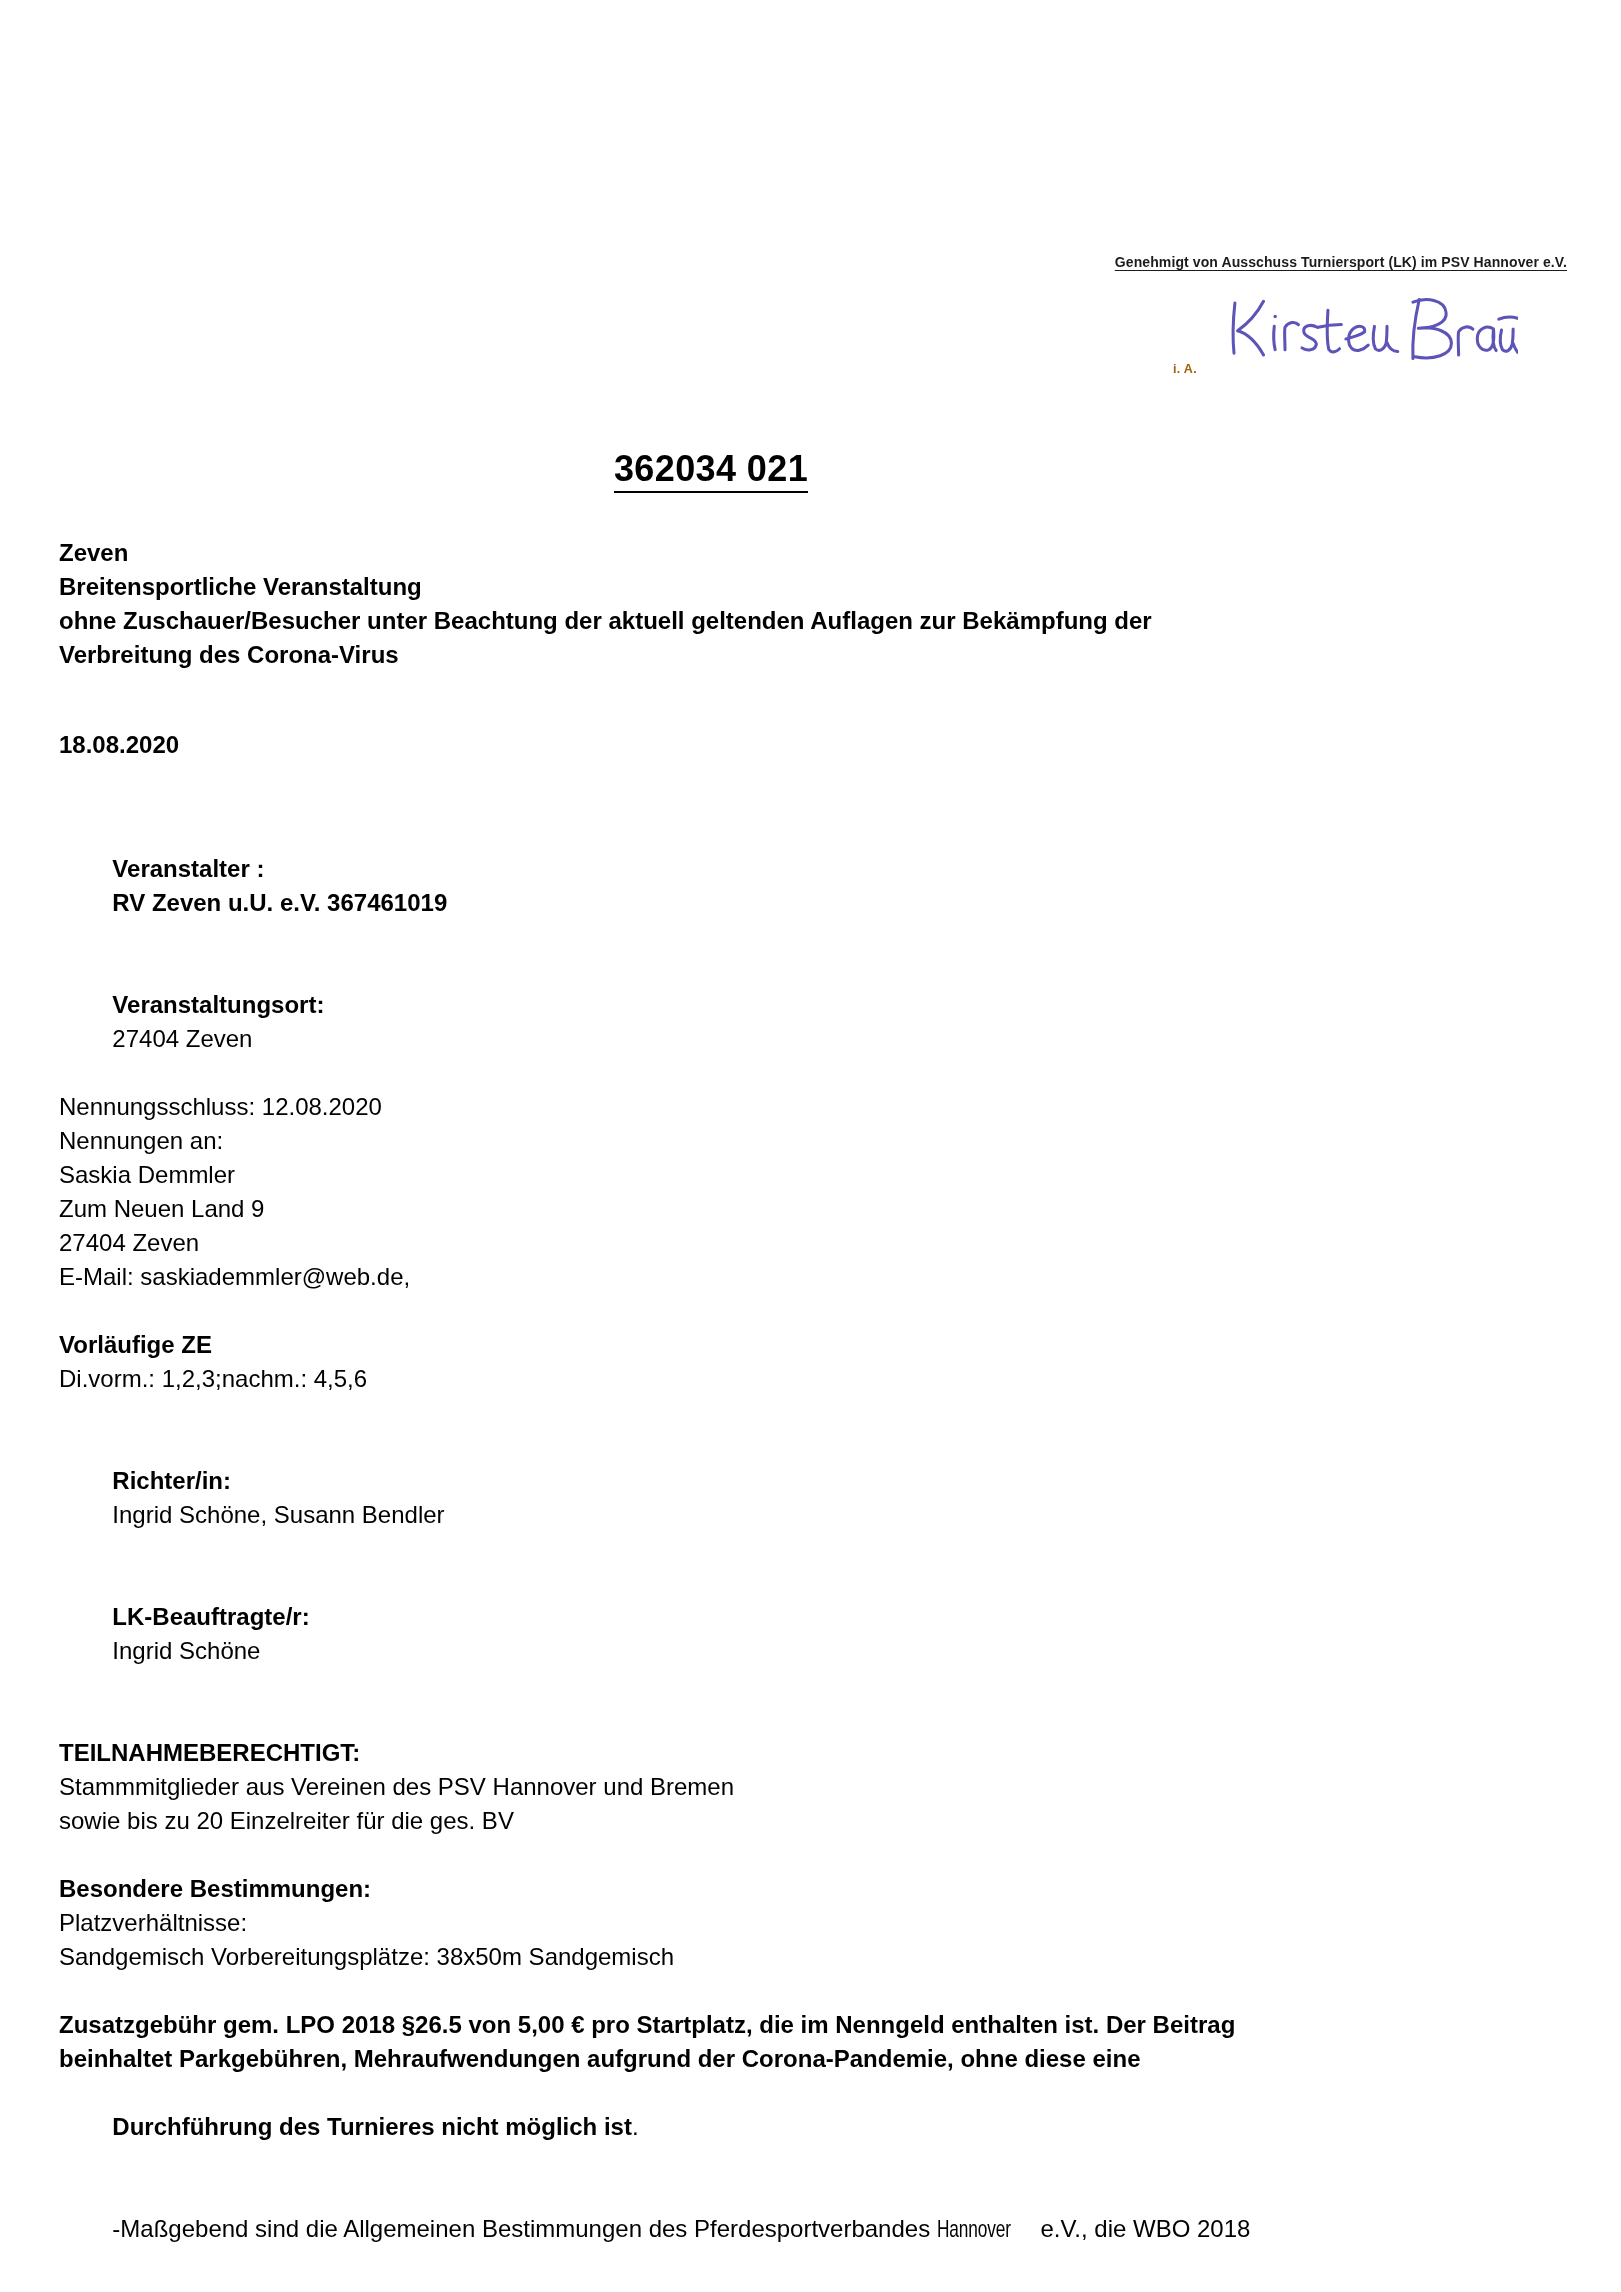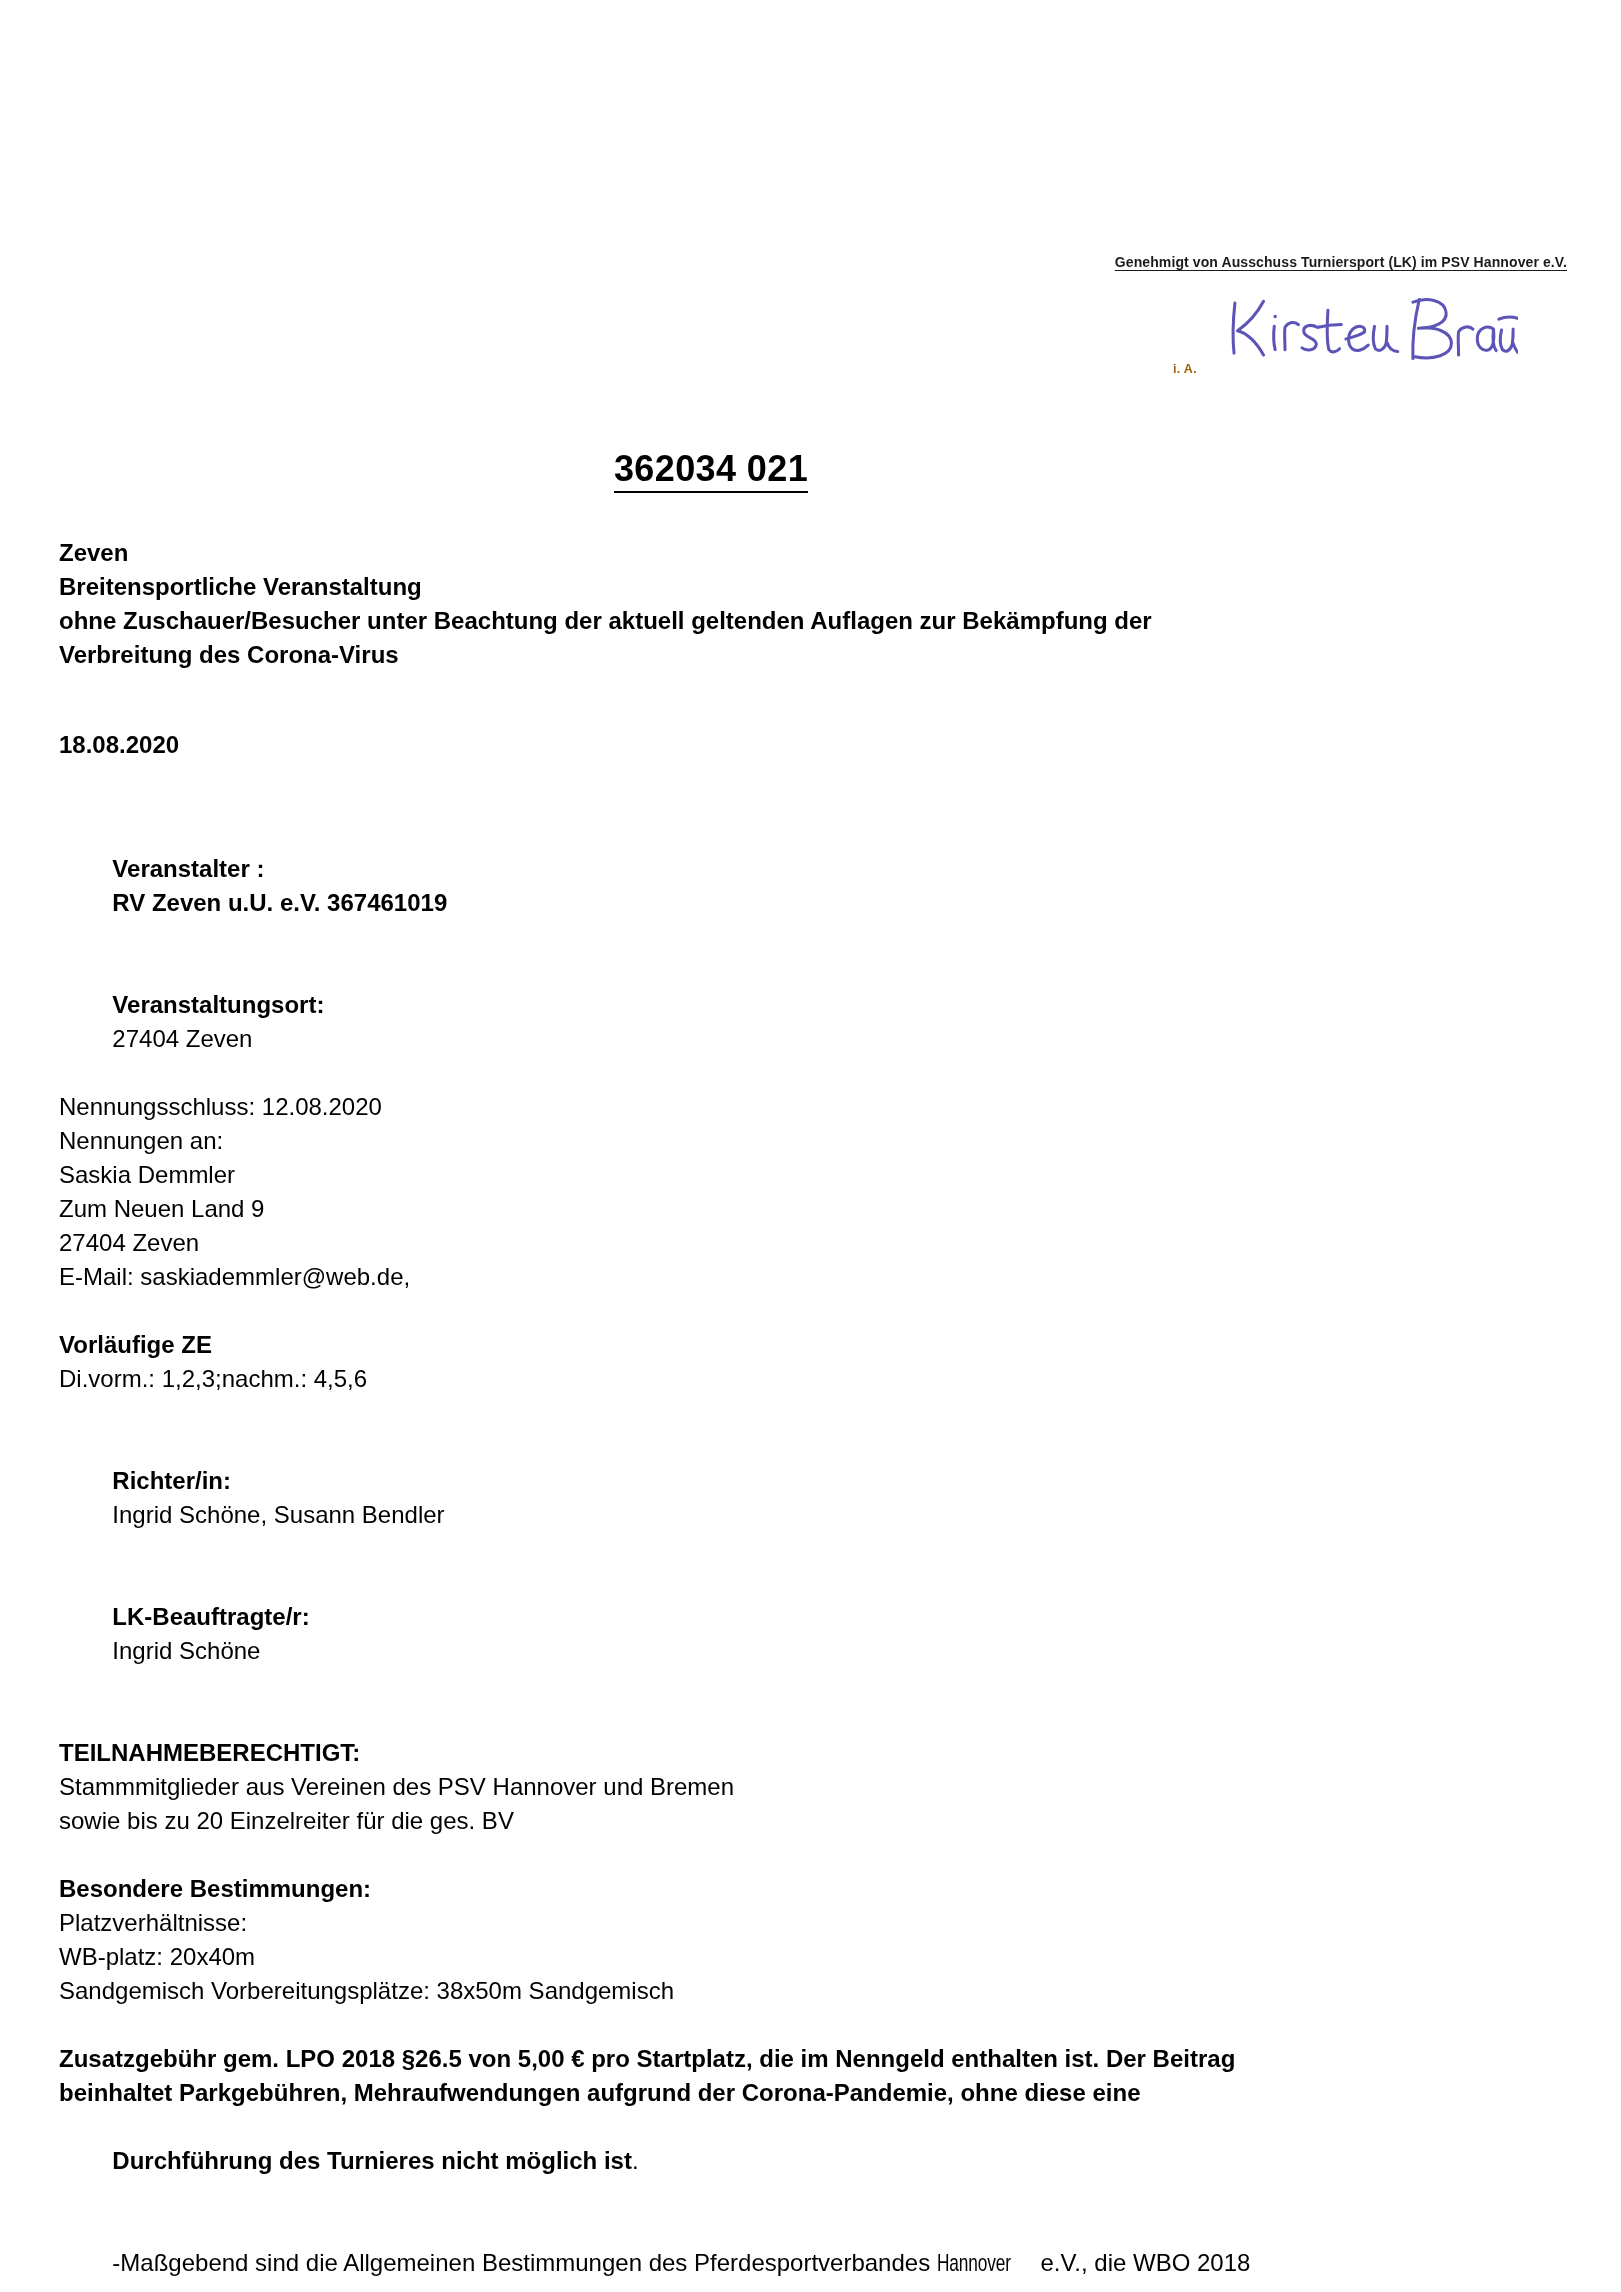--- a/index.html
+++ b/index.html
@@ -217,21 +217,20 @@
       <div class="ln b">TEILNAHMEBERECHTIGT:</div>
       <div class="ln">Stammmitglieder aus Vereinen des PSV Hannover und Bremen</div>
       <div class="ln">sowie bis zu 20 Einzelreiter für die ges. BV</div>
     </div>
 
     <div class="gap-md"></div>
 
     <div class="block">
       <div class="ln b">Besondere Bestimmungen:</div>
       <div class="ln">Platzverhältnisse:</div>
-      <div class="ln">WB-platz: 20x40m</div>
       <div class="ln">Sandgemisch Vorbereitungsplätze: 38x50m Sandgemisch</div>
     </div>
 
     <div class="gap-md"></div>
 
     <div class="block">
       <div class="ln b">Zusatzgebühr gem. LPO 2018 §26.5 von 5,00 € pro Startplatz, die im Nenngeld enthalten ist. Der Beitrag</div>
       <div class="ln b">beinhaltet Parkgebühren, Mehraufwendungen aufgrund der Corona-Pandemie, ohne diese eine</div>
       <div class="ln">
         <strong>Durchführung des Turnieres nicht möglich ist</strong><span>.</span>

